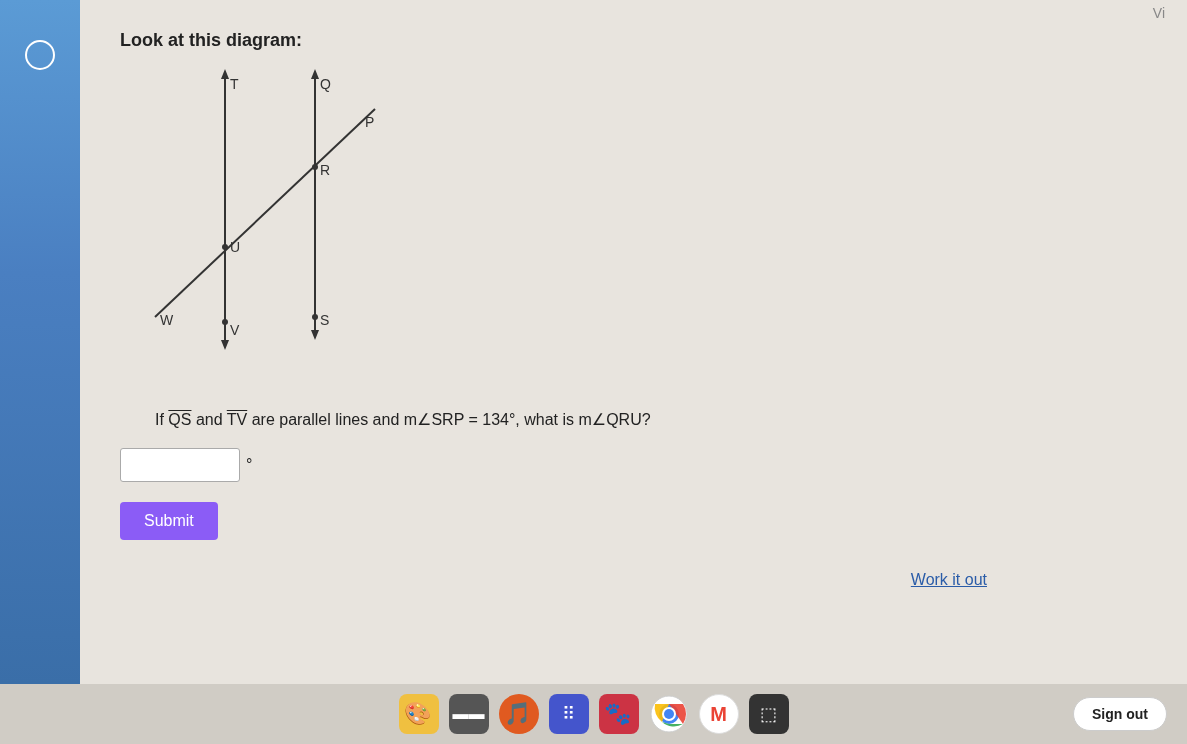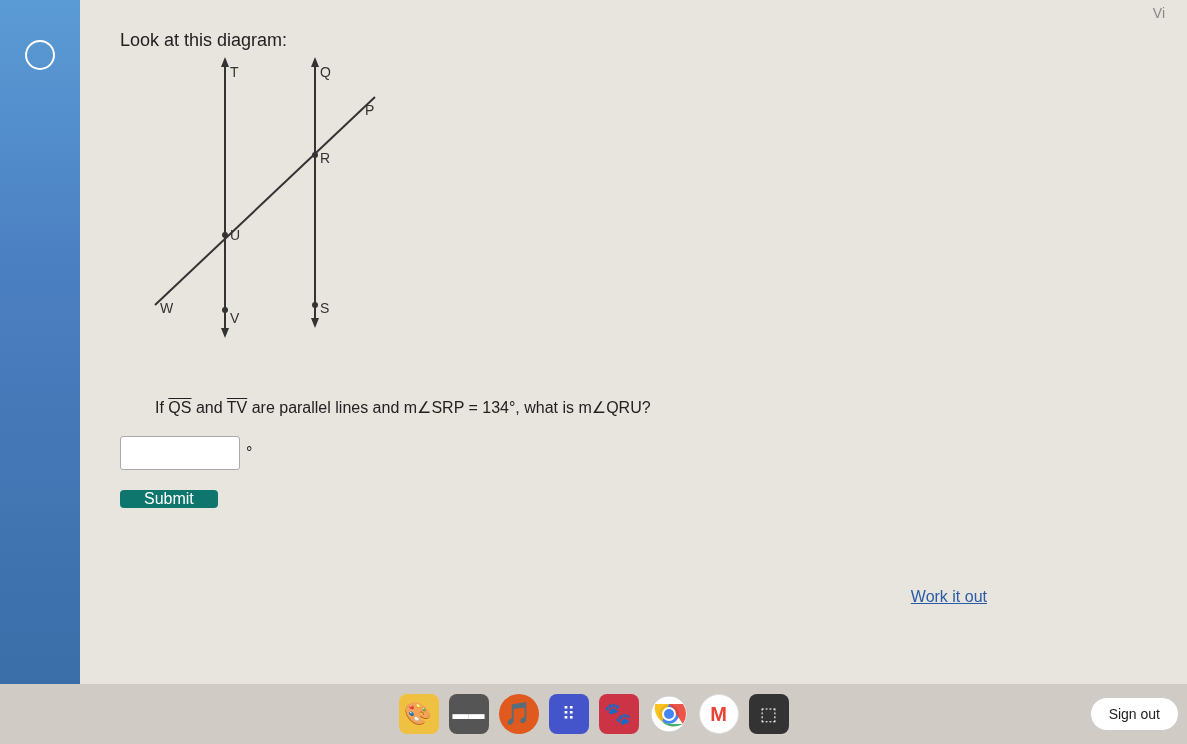--- a/index.html
+++ b/index.html
@@ -41,22 +41,22 @@
       flex: 1;
       background: #e8e4de;
       padding: 30px 40px;
       position: relative;
       overflow: hidden;
     }
 
     .look-at-text {
       font-size: 18px;
       color: #222;
-      margin-bottom: 4px;
-      font-weight: normal;
+      margin-bottom: 16px;
+      font-weight: bold;
     }
 
     .diagram-container {
       position: relative;
       width: 280px;
       height: 320px;
       margin-bottom: 20px;
     }
 
     .diagram-svg {
@@ -94,33 +94,33 @@
       padding: 0 8px;
       outline: none;
     }
 
     .degree-symbol {
       font-size: 16px;
       color: #222;
     }
 
     .submit-btn {
-      background: #0f766e;
+      background: #8b5cf6;
       color: white;
       border: none;
       border-radius: 4px;
-      padding: 0 24px;
+      padding: 10px 24px;
       font-size: 16px;
       cursor: pointer;
       font-weight: 500;
     }
 
     .work-it-out {
       position: absolute;
-      bottom: 78px;
+      bottom: 95px;
       right: 200px;
       font-size: 16px;
       color: #2a5ca8;
       font-weight: 500;
       cursor: pointer;
       text-decoration: underline;
     }
 
     .taskbar {
       width: 100%;
@@ -147,23 +147,23 @@
     }
 
     .sign-out-btn {
       background: white;
       border: 1px solid #ccc;
       border-radius: 20px;
       padding: 8px 18px;
       font-size: 14px;
       cursor: pointer;
       color: #222;
-      font-weight: 400;
-      position: absolute;
-      right: 8px;
+      font-weight: 700;
+      position: absolute;
+      right: 20px;
     }
 
     .taskbar-circle {
       width: 40px;
       height: 40px;
       border-radius: 50%;
       display: flex;
       align-items: center;
       justify-content: center;
       cursor: pointer;

